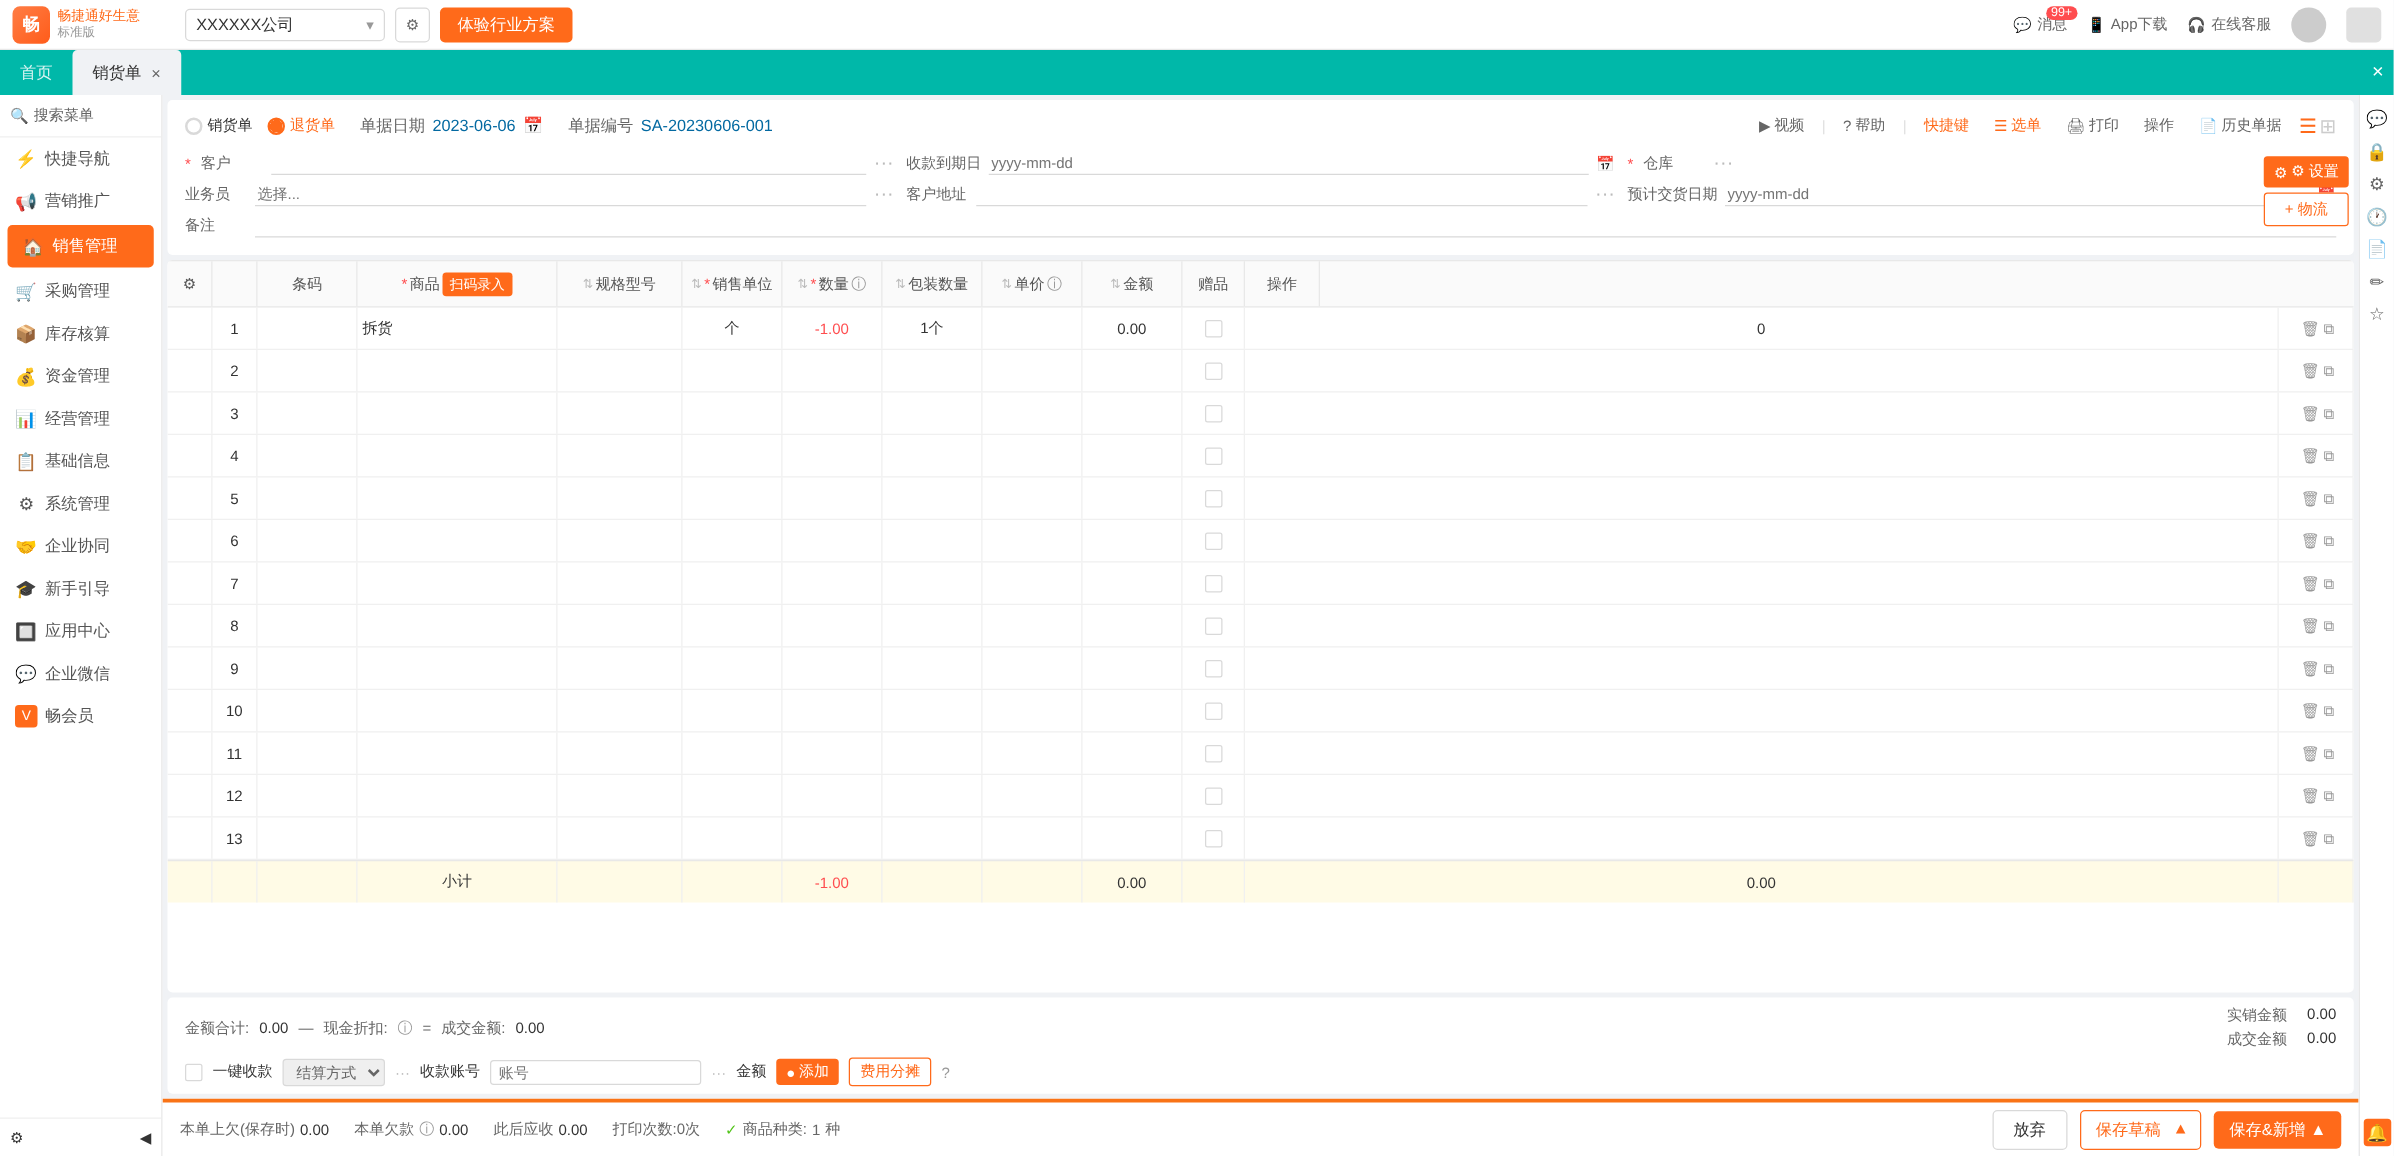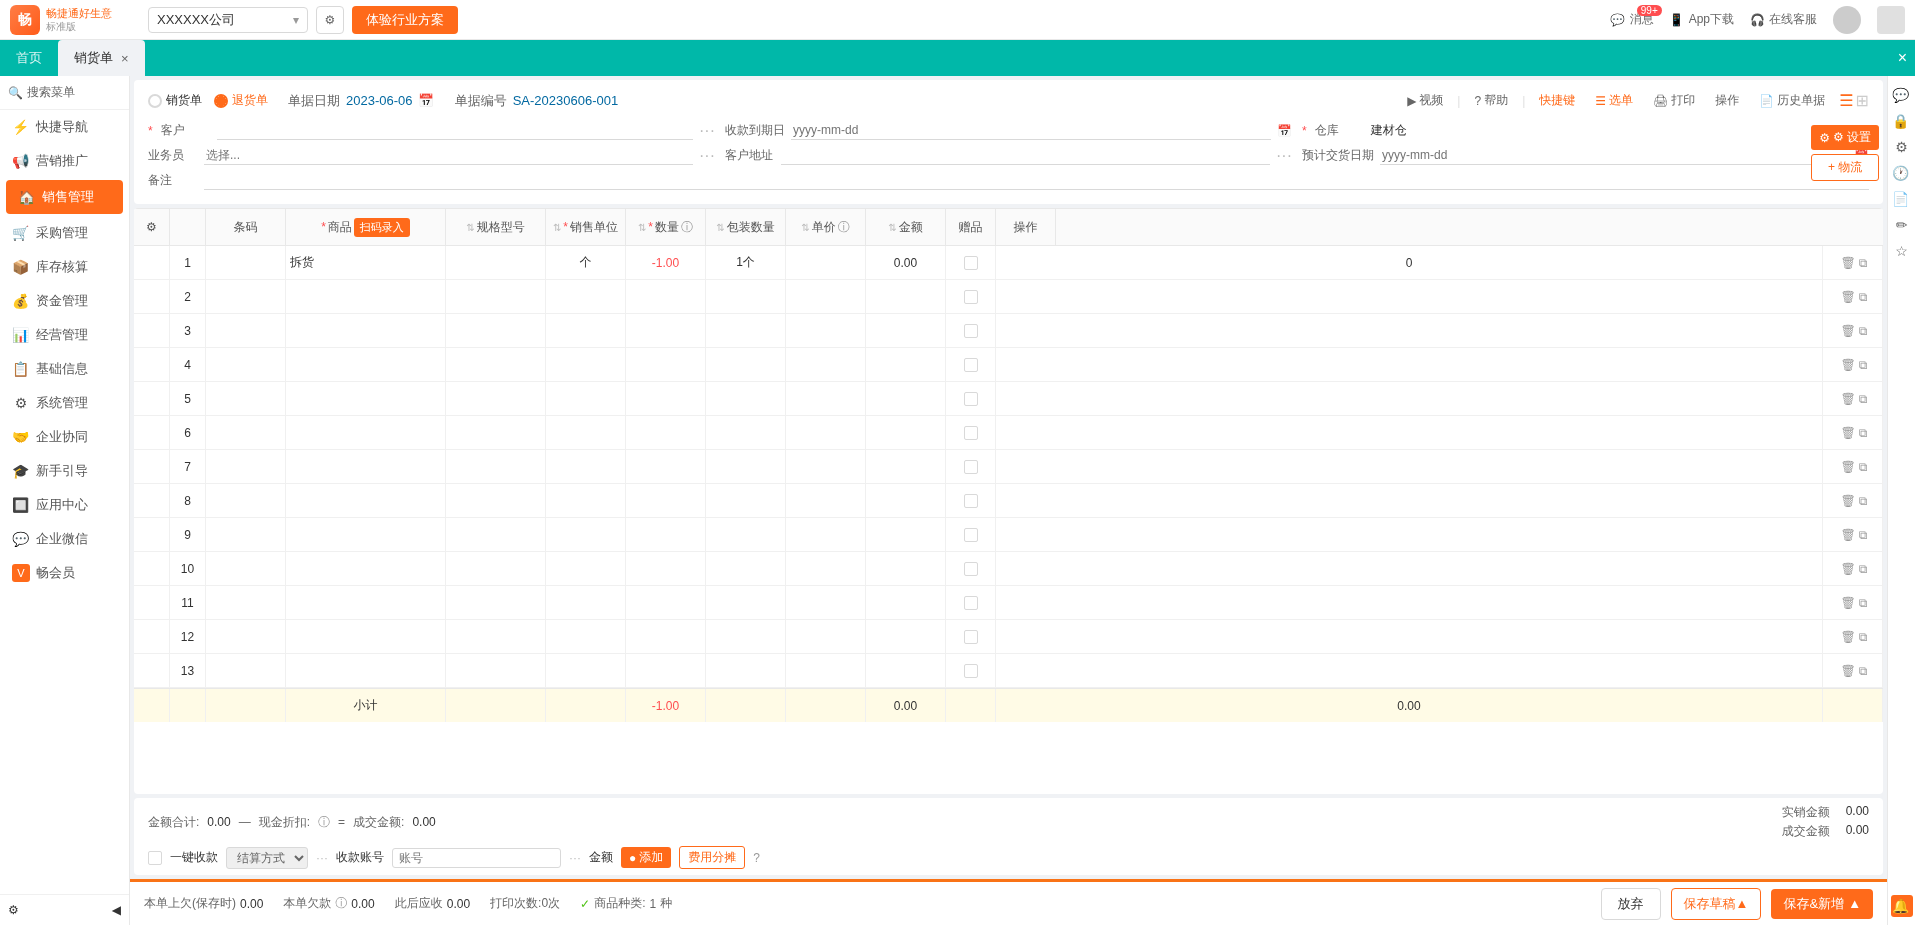--- a/index.html
+++ b/index.html
@@ -97,21 +97,21 @@
     .payment-checkbox { width: 14px; height: 14px; border: 1px solid #d9d9d9; border-radius: 2px; display: inline-flex; align-items: center; justify-content: center; }
     .payment-select { border: 1px solid #d9d9d9; border-radius: 3px; padding: 2px 6px; font-size: 12px; color: #666; min-width: 80px; }
     .add-btn-small { background: #ff6a1a; color: white; border: none; border-radius: 3px; padding: 2px 8px; cursor: pointer; font-size: 12px; display: flex; align-items: center; gap: 3px; }
     .expense-btn { border: 1px solid #ff6a1a; color: #ff6a1a; background: white; border-radius: 3px; padding: 2px 8px; cursor: pointer; font-size: 12px; }
 
     
     .bottom-bar { background: #fff; border-top: 3px solid #f97316; height: 46px; display: flex; align-items: center; padding: 0 14px; gap: 20px; }
     .bottom-info { display: flex; align-items: center; gap: 4px; font-size: 12px; color: #666; }
     .bottom-right { margin-left: auto; display: flex; align-items: center; gap: 10px; }
     .discard-btn { border: 1px solid #d9d9d9; background: white; border-radius: 4px; padding: 6px 16px; cursor: pointer; font-size: 13px; color: #333; }
-    .save-draft-btn { border: 1px solid #ff6a1a; color: #ff6a1a; background: white; border-radius: 4px; padding: 6px 12px; cursor: pointer; font-size: 13px; display: flex; align-items: center; gap: 0; }
+    .save-draft-btn { border: 1px solid #ff6a1a; color: #ff6a1a; background: white; border-radius: 4px; padding: 6px 12px; cursor: pointer; font-size: 13px; display: flex; align-items: center; gap: 12px; font-family: Liberation Mono, monospace; }
     .save-new-btn { background: #ff6a1a; color: white; border: none; border-radius: 4px; padding: 6px 12px; cursor: pointer; font-size: 13px; display: flex; align-items: center; gap: 4px; }
     .print-info { display: flex; align-items: center; gap: 4px; font-size: 12px; color: #666; }
     .product-kind { display: flex; align-items: center; gap: 4px; font-size: 12px; color: #666; }
 
     
     .right-panel { width: 28px; background: #fff; border-left: 1px solid #e8e8e8; display: flex; flex-direction: column; align-items: center; padding: 8px 0; gap: 4px; }
     .right-panel-btn { width: 22px; height: 22px; display: flex; align-items: center; justify-content: center; cursor: pointer; color: #666; font-size: 14px; border-radius: 3px; }
     .right-panel-btn.active { background: #ff6a1a; color: white; }
 
     .info-icon { color: #999; cursor: pointer; font-size: 12px; }
@@ -313,21 +313,20 @@
 
         <div class="field-row">
           <span class="field-label">收款到期日</span>
           <input class="field-input placeholder" style="flex: 1 1 0%; border-top: none; border-right: none; border-left: none; border-image: initial; border-bottom: 1px solid rgb(217, 217, 217); padding: 2px; outline: none; color: rgb(187, 187, 187);" placeholder="yyyy-mm-dd">
           <span style="color:#bbb;cursor:pointer;">📅</span>
         </div>
 
         <div class="field-row">
           <span class="field-required">*</span>
           <span class="field-label">仓库</span>
-          <span style="flex:1;font-size:12px;color:#333;">建材仓</span>
           <span class="field-ellipsis">···</span>
         </div>
       </div>
 
       <div style="display:grid;grid-template-columns:1fr 1fr 1fr;gap:8px 10px;margin-bottom:6px;">
 
         <div class="field-row">
           <span class="field-label">业务员</span>
           <input class="field-input placeholder" style="flex: 1 1 0%; border-top: none; border-right: none; border-left: none; border-image: initial; border-bottom: 1px solid rgb(217, 217, 217); padding: 2px; outline: none; color: rgb(187, 187, 187);" placeholder="选择...">
           <span class="field-ellipsis">···</span>

